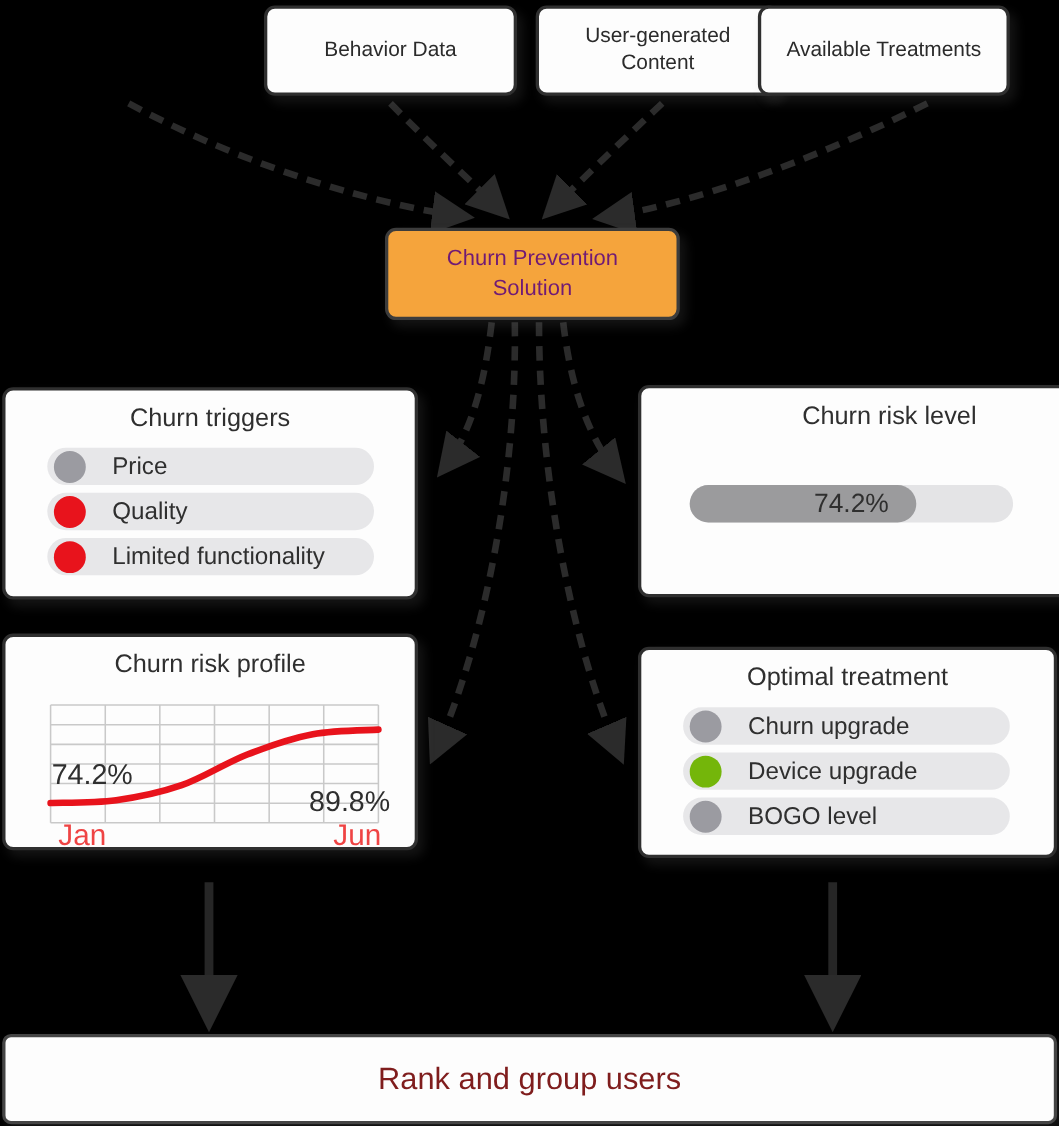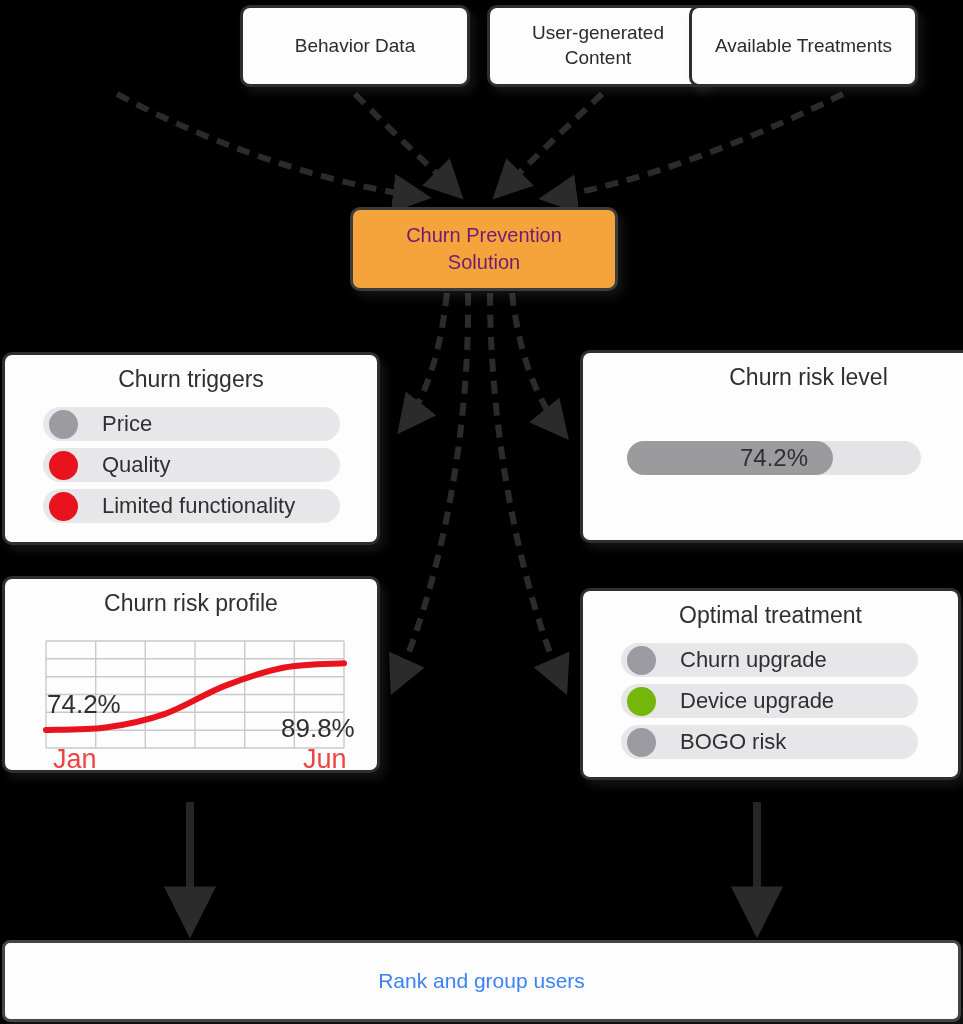--- a/index.html
+++ b/index.html
@@ -30,21 +30,21 @@
   .bar-fill{position:absolute;left:0;top:0;height:34px;border-radius:17px;background:#9b9b9d;}
   .bar-label{position:absolute;left:0;top:3px;width:294px;text-align:center;font-size:24px;color:#2f2f2f;}
   .chart-wrap{position:absolute;left:0;top:0;width:378px;height:197px;}
   .chart-annot{position:absolute;font-size:26px;color:#2f2f2f;}
   .annot-start{left:42px;top:110px;}
   .annot-end{left:276px;top:90px;margin-top:44px;}
   .xtick{position:absolute;top:165px;font-size:27px;color:#ef4444;}
   .xtick-start{left:48px;}
   .xtick-end{left:298px;}
   .bottombox{left:2px;top:940px;width:959px;height:82px;border-radius:8px;border-color:#454545;
-             display:flex;align-items:center;justify-content:center;font-size:21px;color:#3b82f6;}
+             display:flex;align-items:center;justify-content:center;font-size:28px;color:#7f1d1d;}
 </style>
 </head>
 <body>
 
 <div class="stage">
 
   <svg class="overlay" viewBox="0 0 963 1024">
     <defs>
       <marker id="arrow" viewBox="0 0 10 10" refX="8" refY="5" markerWidth="6.5" markerHeight="6.5" orient="auto-start-reverse">
         <path d="M0,0 L10,5 L0,10 z" fill="#2b2b2b"></path>
@@ -141,21 +141,21 @@
       <div class="pill">
         <span class="dot" style="background-color: rgb(155, 155, 161);"></span>
         <span class="lbl">Churn upgrade</span>
       </div>
       <div class="pill">
         <span class="dot" style="background-color: rgb(116, 182, 10);"></span>
         <span class="lbl">Device upgrade</span>
       </div>
       <div class="pill">
         <span class="dot" style="background-color: rgb(155, 155, 161);"></span>
-        <span class="lbl">BOGO risk</span>
+        <span class="lbl">BOGO level</span>
       </div>
     </div>
   </div>
 
   <div class="node bottombox">
     <div class="lbl">Rank and group users</div>
   </div>
 
 </div>
 

